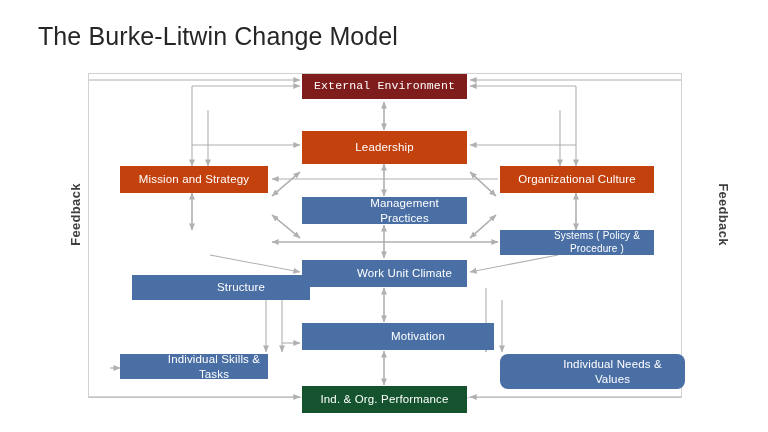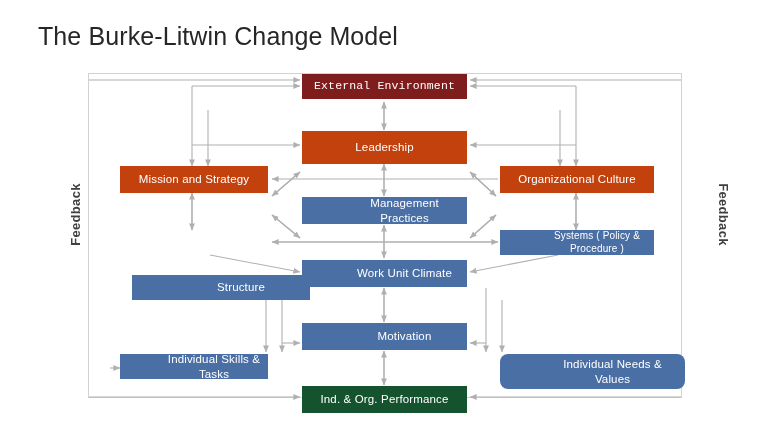--- a/index.html
+++ b/index.html
@@ -154,21 +154,21 @@
   <div class="box c-green" style="left:500px;top:166px;width:154px;height:27px;">Organizational Culture</div>
 
   <div class="box c-blue" style="left:302px;top:197px;width:165px;height:27px;">Management Practices</div>
 
   <div class="box c-blue" style="left:132px;top:230px;width:178px;height:25px;margin-top:45px;">Structure</div>
 
   <div class="box c-blue" style="left:500px;top:230px;width:154px;height:25px;font-size:10px;">Systems ( Policy &amp; Procedure )</div>
 
   <div class="box c-blue" style="left:302px;top:260px;width:165px;height:27px;">Work Unit Climate</div>
 
-  <div class="box c-blue" style="left:302px;top:323px;width:165px;height:27px;">Motivation</div>
+  <div class="box c-blue" style="left:302px;top:323px;width:192px;height:27px;">Motivation</div>
 
   <div class="box c-blue" style="left:120px;top:354px;width:148px;height:25px;">Individual Skills &amp; Tasks</div>
 
   <div class="box c-blue" style="left:500px;top:354px;width:185px;height:35px;border-radius:8px;">Individual Needs &amp; Values</div>
 
   <div class="box c-navy" style="left:302px;top:386px;width:165px;height:27px;">Ind. &amp; Org. Performance</div>
 
 </div>
 
 </body></html>

